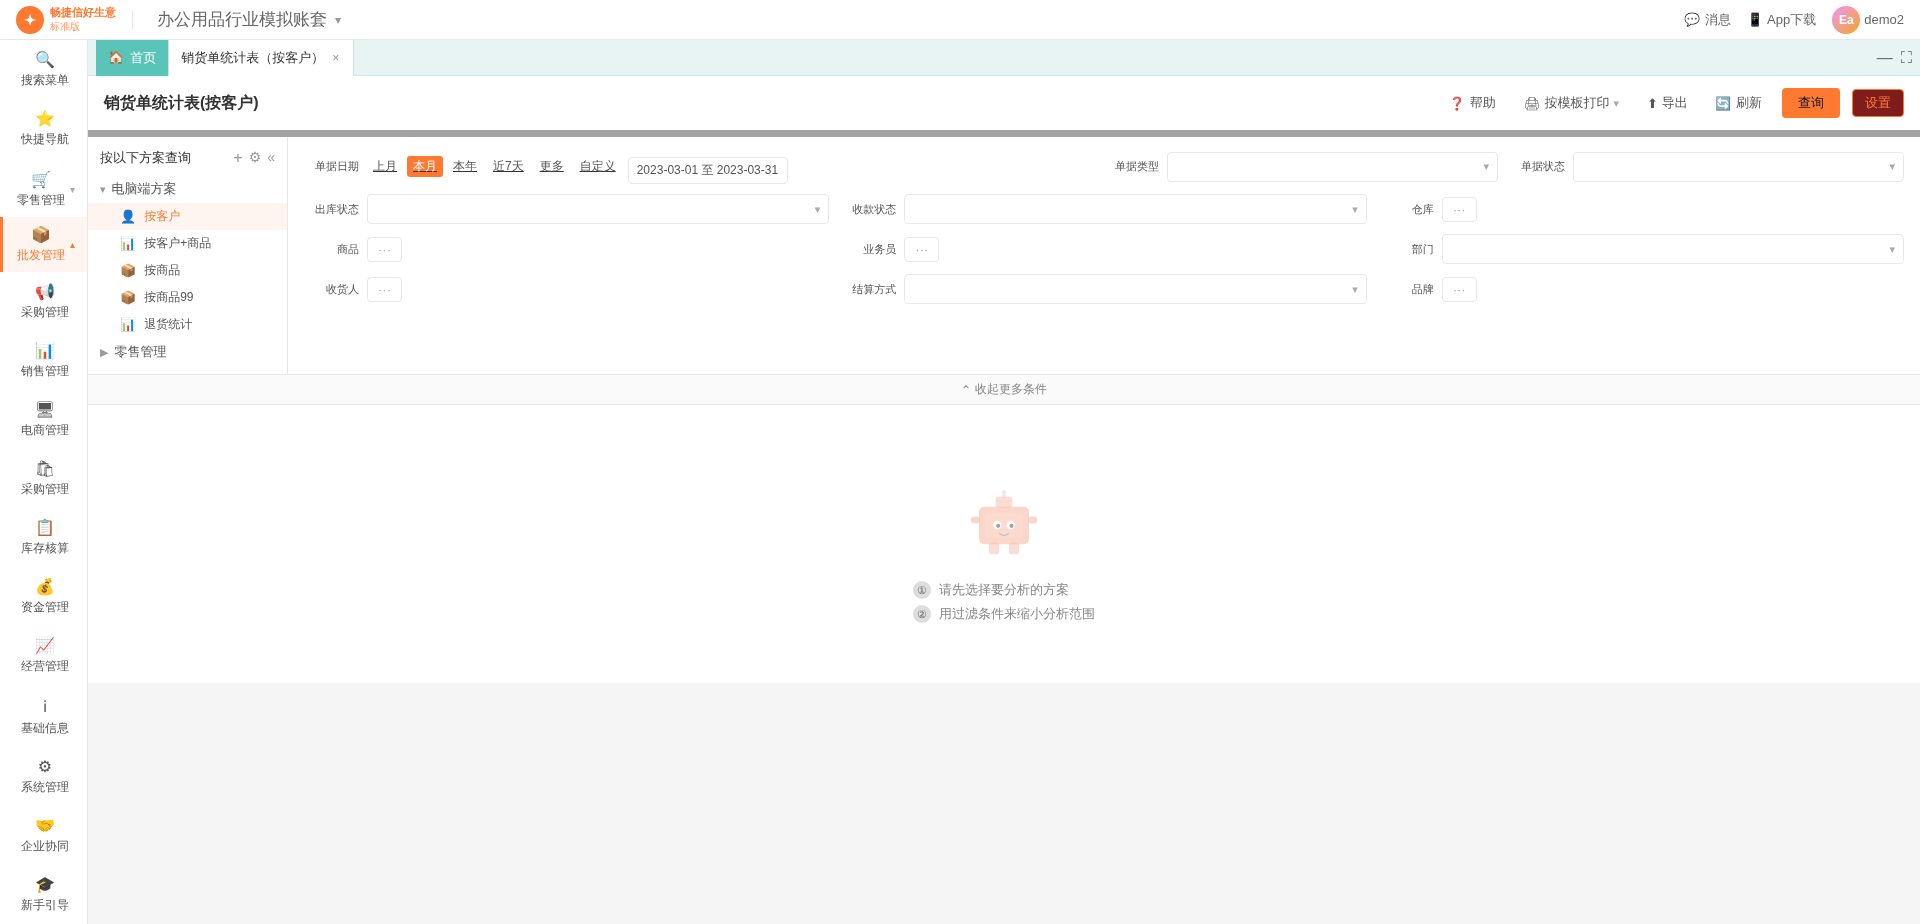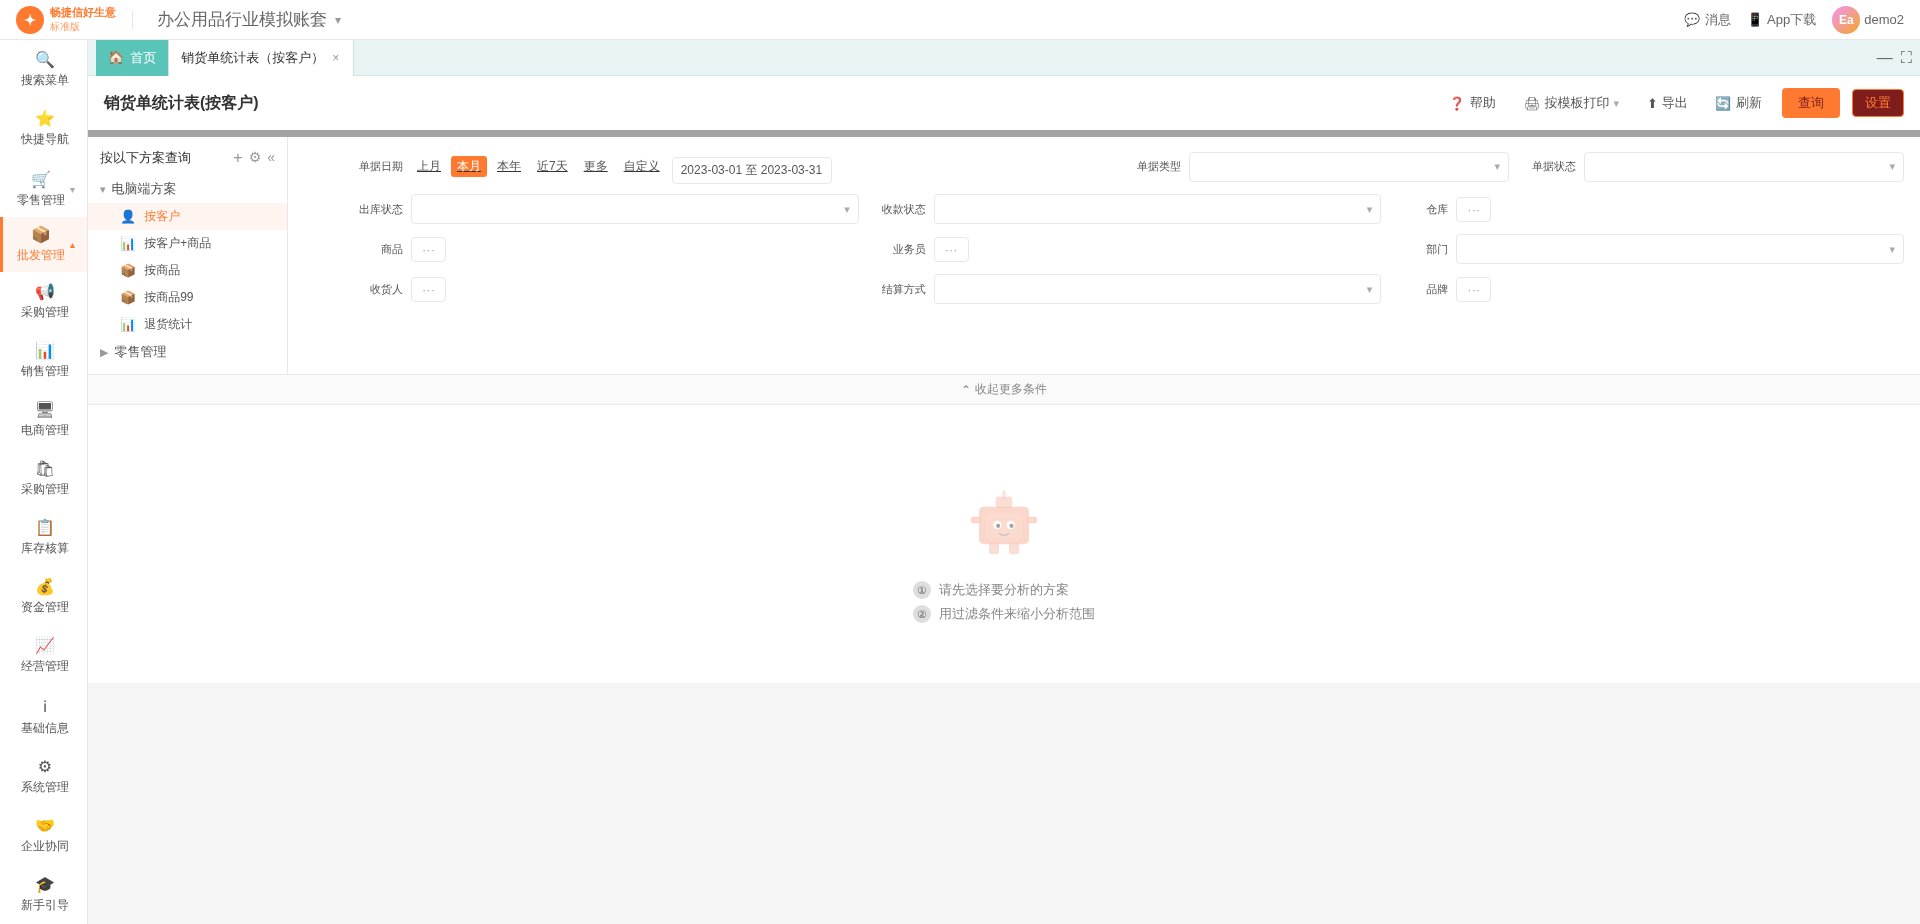--- a/index.html
+++ b/index.html
@@ -191,38 +191,37 @@
       align-items: center;
       gap: 4px;
       font-size: 13px;
       color: #555;
       cursor: pointer;
       padding: 4px 8px;
       border-radius: 4px;
     }
     .action-btn.primary {
       background: #ff7a30;
-      color: #7f1d1d;
+      color: #0f172a;
       border: none;
       padding: 6px 16px;
       border-radius: 4px;
     }
     .action-btn.secondary {
       border: 1px solid #ff7a30;
       color: #ff7a30;
       padding: 4px 12px;
       border-radius: 4px;
     }
 
     
     .filter-panel {
       display: flex;
       background: #fff;
       border-bottom: 1px solid #e8e8e8;
-      gap: 44px;
     }
 
     
     .scheme-panel {
       width: 200px;
       flex-shrink: 0;
       border-right: 1px solid #e8e8e8;
       padding: 8px 0;
     }
     .scheme-header {

